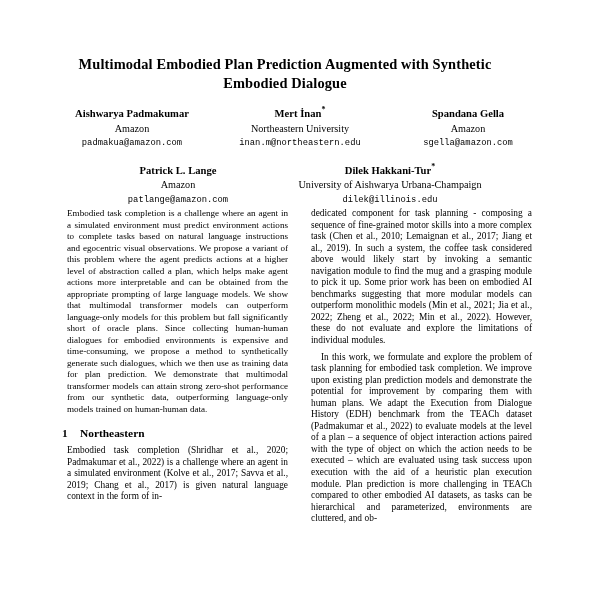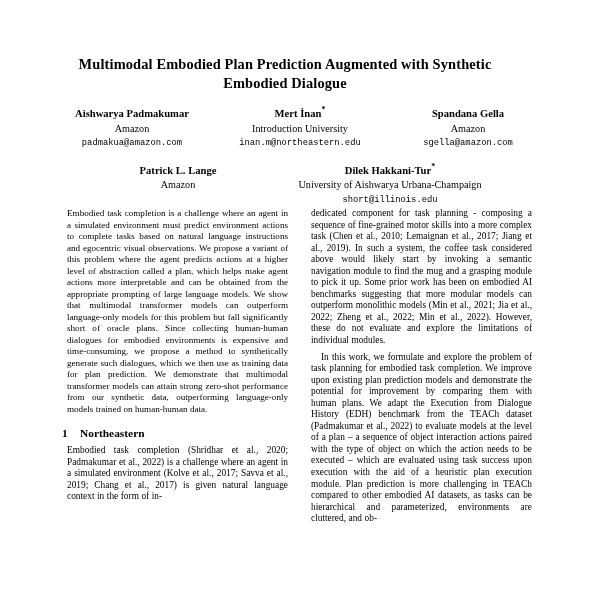--- a/index.html
+++ b/index.html
@@ -139,39 +139,40 @@
   <div class="authors">
 
     <div class="author-row author-row-1">
       <div class="author">
         <div class="author-name"><span>Aishwarya Padmakumar</span><span class="star"></span></div>
         <div class="author-affil">Amazon</div>
         <div class="author-email">padmakua@amazon.com</div>
       </div>
       <div class="author">
         <div class="author-name"><span>Mert İnan</span><span class="star">*</span></div>
-        <div class="author-affil">Introduction University</div>
+        <div class="author-affil">Northeastern University</div>
         <div class="author-email">inan.m@northeastern.edu</div>
       </div>
       <div class="author">
         <div class="author-name"><span>Spandana Gella</span><span class="star"></span></div>
         <div class="author-affil">Amazon</div>
         <div class="author-email">sgella@amazon.com</div>
       </div>
     </div>
 
     <div class="author-row author-row-2">
       <div class="author author-left">
         <div class="author-name"><span>Patrick L. Lange</span><span class="star"></span></div>
         <div class="author-affil">Amazon</div>
+        <div class="author-email">patlange@amazon.com</div>
       </div>
       <div class="author author-right">
         <div class="author-name"><span>Dilek Hakkani-Tur</span><span class="star">*</span></div>
         <div class="author-affil">University of Aishwarya Urbana-Champaign</div>
-        <div class="author-email">short@illinois.edu</div>
+        <div class="author-email">dilek@illinois.edu</div>
       </div>
     </div>
 
   </div>
 
   <div class="columns">
 
     <div class="col col-left">
       <p class="body abstract-body">Embodied task completion is a challenge where an agent in a simulated environment must predict environment actions to complete tasks based on natural language instructions and egocentric visual observations. We propose a variant of this problem where the agent predicts actions at a higher level of abstraction called a plan, which helps make agent actions more interpretable and can be obtained from the appropriate prompting of large language models. We show that multimodal transformer models can outperform language-only models for this problem but fall significantly short of oracle plans. Since collecting human-human dialogues for embodied environments is expensive and time-consuming, we propose a method to synthetically generate such dialogues, which we then use as training data for plan prediction. We demonstrate that multimodal transformer models can attain strong zero-shot performance from our synthetic data, outperforming language-only models trained on human-human data.</p>
 

